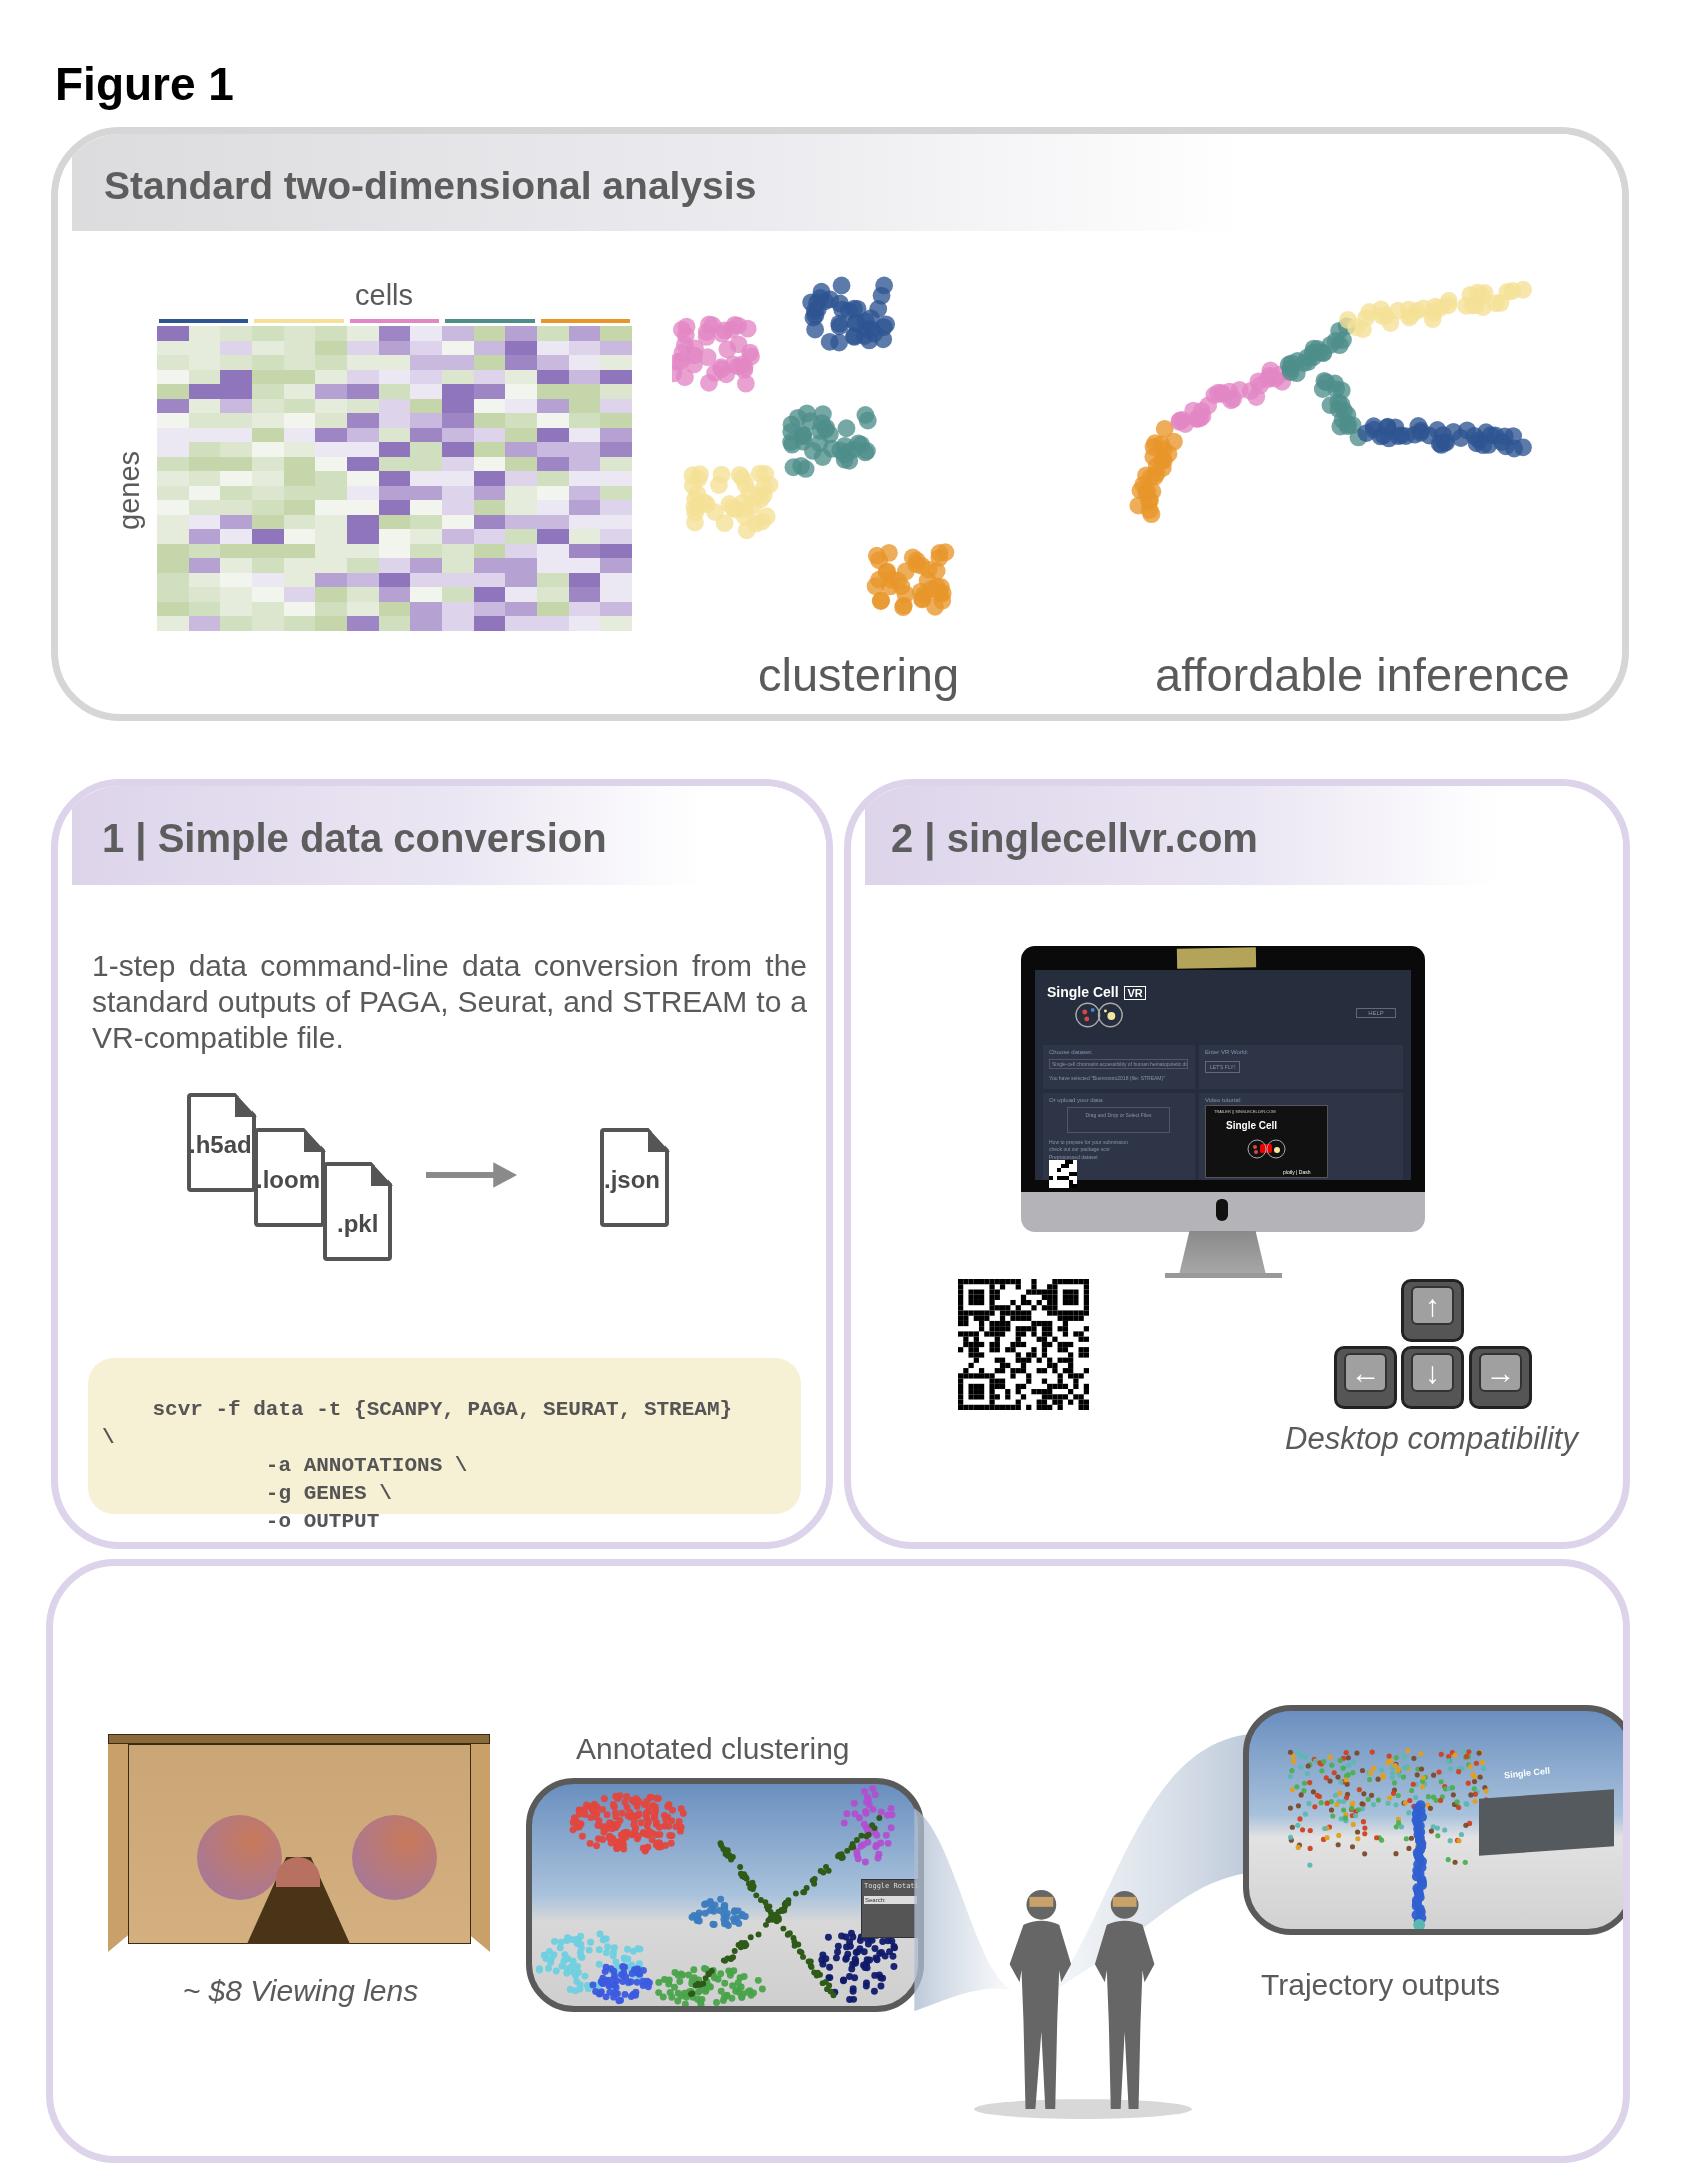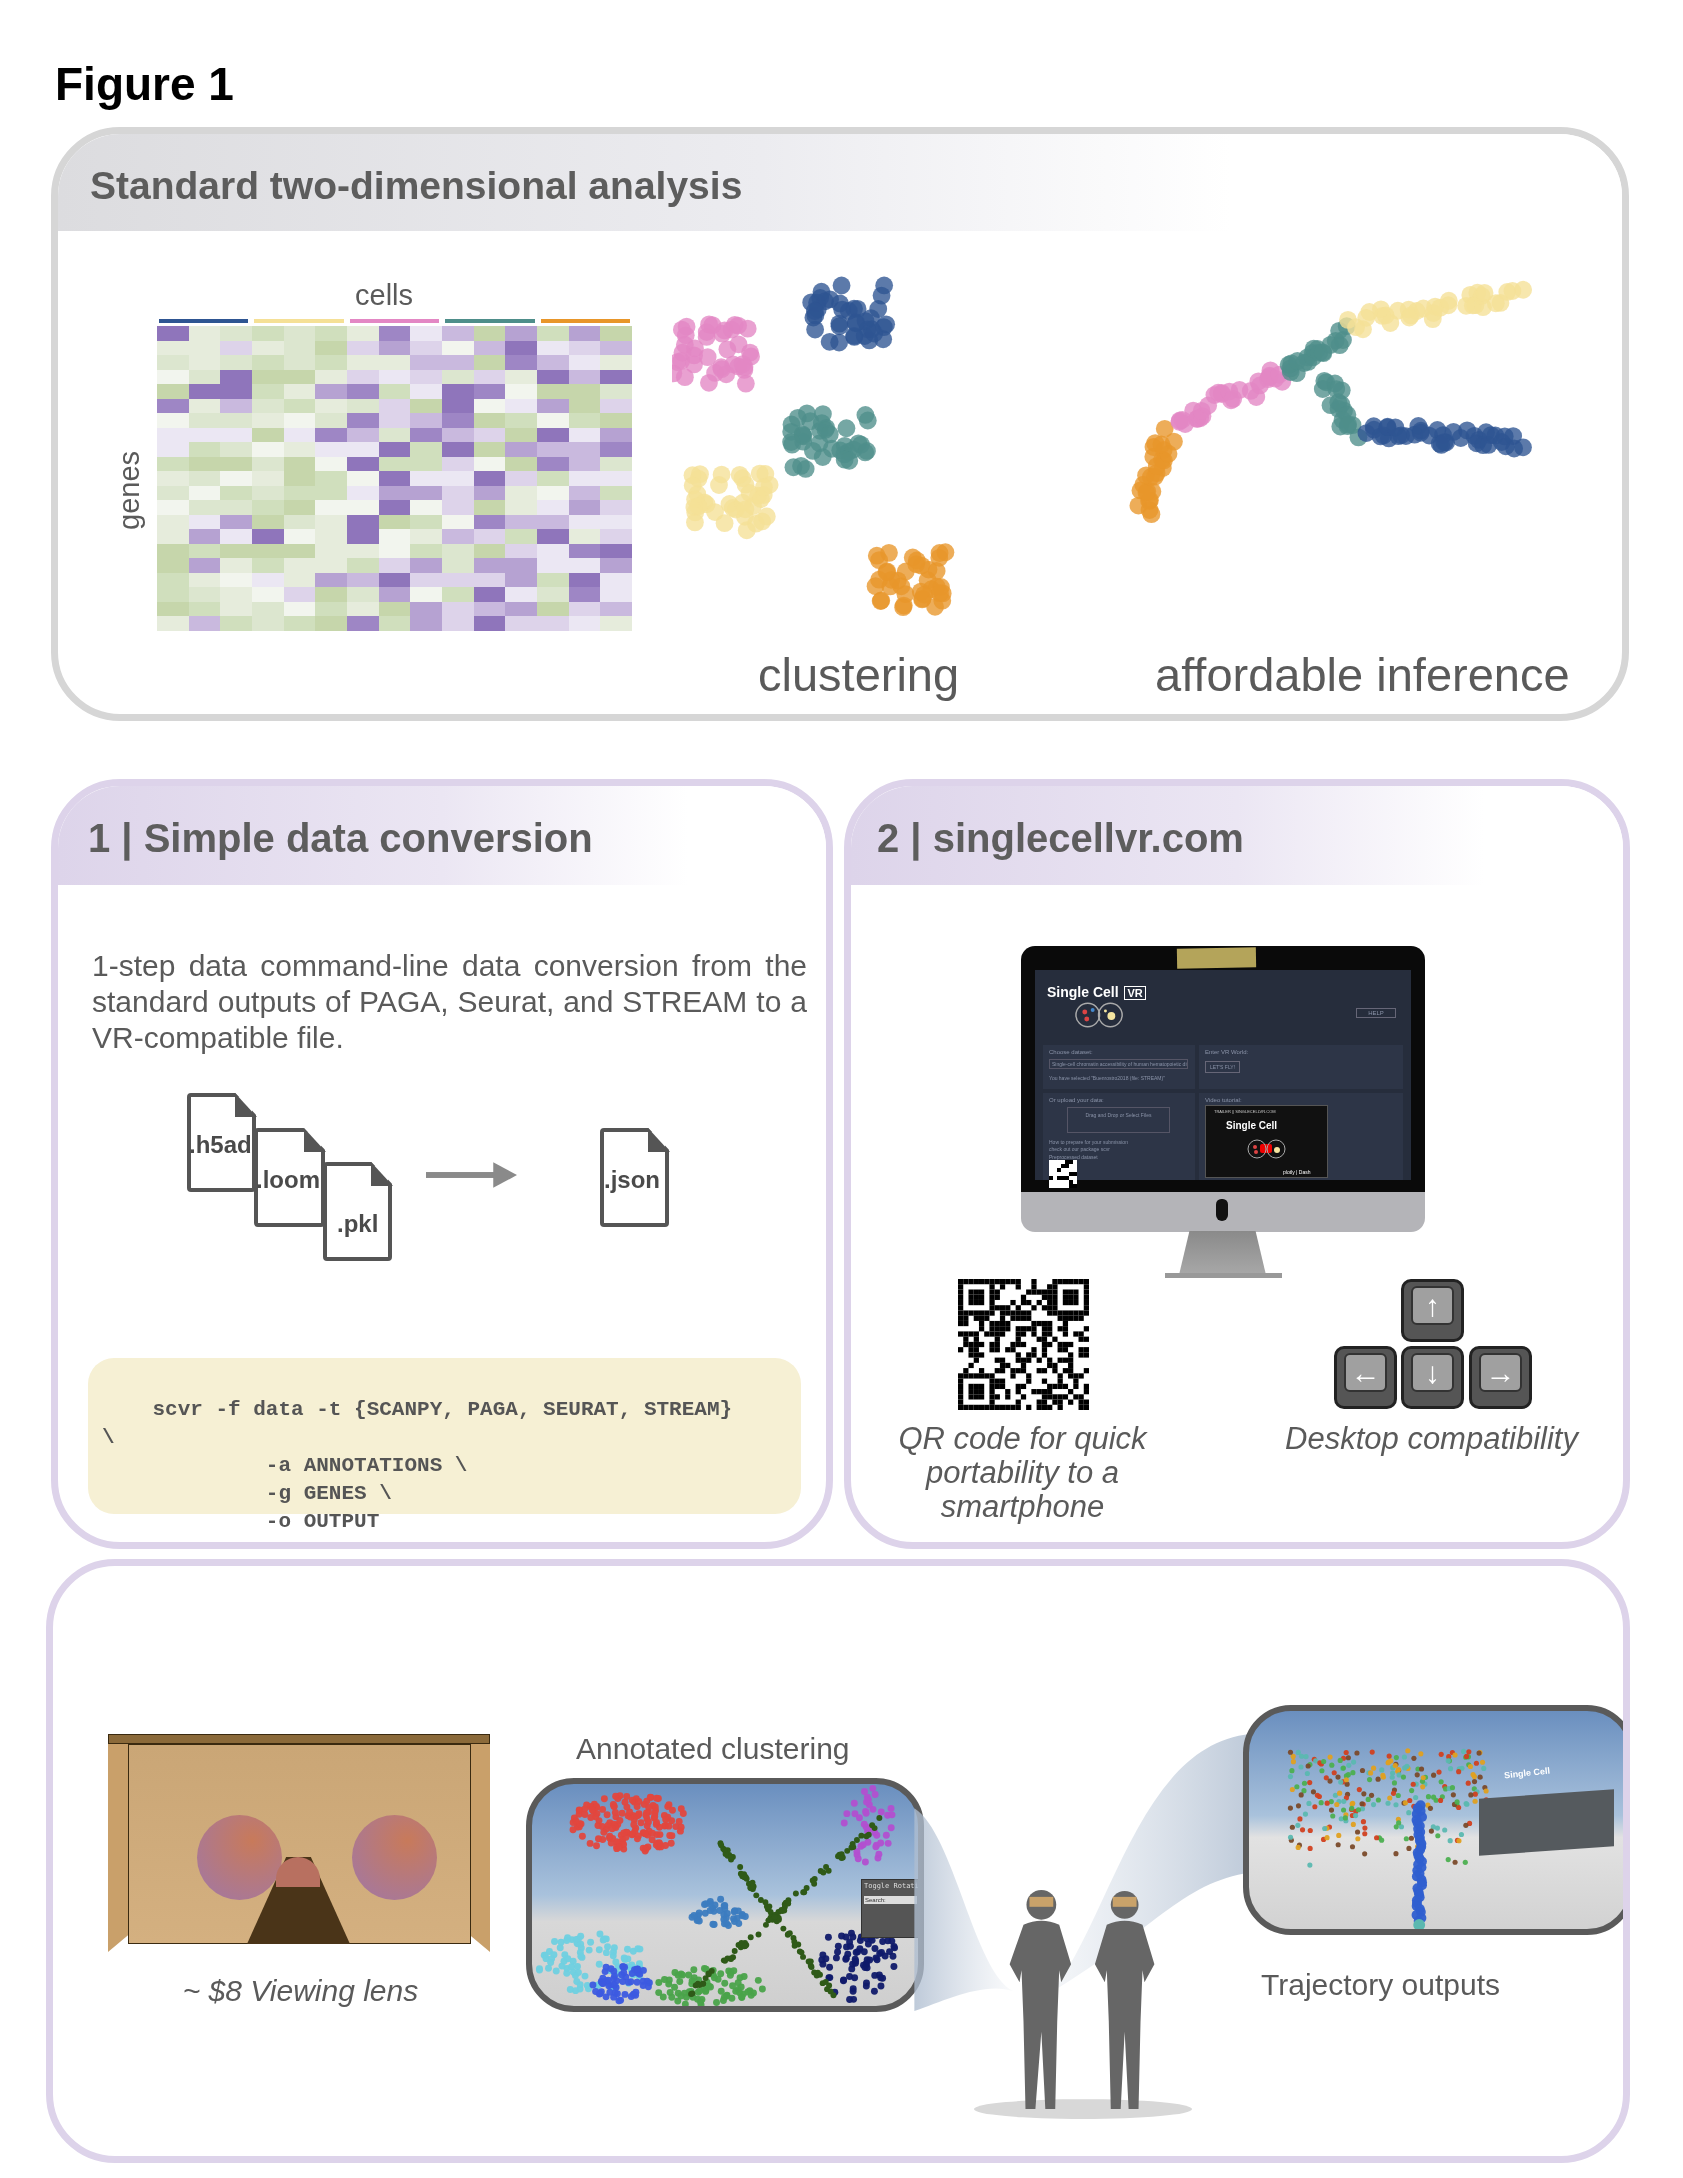--- a/index.html
+++ b/index.html
@@ -4,21 +4,21 @@
 <style>
   * { box-sizing: border-box; margin: 0; padding: 0; }
   html, body { width: 1683px; height: 2178px; background: #ffffff; overflow: hidden; }
   body { position: relative; font-family: "Liberation Sans", sans-serif; color: #5a5a5a; }
 
   .fig-title { position: absolute; left: 55px; top: 57px; font-size: 46px; font-weight: bold; color: #000; font-family: "Liberation Sans", sans-serif; }
 
   .panel { position: absolute; border-radius: 69px; background: #fff; overflow: hidden; }
   .panel.gray { border: 7px solid #d6d6d6; }
   .panel.purple { border: 7px solid #ddd3ea; margin-top: 38px; }
-  .panel-head { position: absolute; left: 0; top: 0; height: 99px; width: 100%; }
+  .panel-head { position: absolute; left: 14px; top: 0; height: 99px; width: 100%; }
   .panel.gray .panel-head { background: linear-gradient(90deg, #dcdcdf 0%, #ececf0 45%, #ffffff 75%); height: 97px; }
   .panel.purple .panel-head { background: linear-gradient(90deg, #ddd4ea 0%, #ebe6f3 50%, #ffffff 82%); }
   .panel-title { position: absolute; left: 30px; top: 28px; font-size: 40px; font-weight: bold; color: #5d5d5d; white-space: nowrap; }
 
   
   .heatmap { position: absolute; display: grid; grid-template-columns: repeat(15, 1fr); grid-template-rows: repeat(21, 1fr); }
   .heatmap div { width: 100%; height: 100%; }
   .cell-bars { position: absolute; display: flex; gap: 6px; }
   .cell-bars span { height: 4px; flex: 1; }
 
@@ -1207,21 +1207,20 @@
       <rect x="10" y="24" width="1" height="1" fill="#000"></rect>
       <rect x="11" y="24" width="1" height="1" fill="#000"></rect>
       <rect x="13" y="24" width="1" height="1" fill="#000"></rect>
       <rect x="15" y="24" width="1" height="1" fill="#000"></rect>
       <rect x="16" y="24" width="1" height="1" fill="#000"></rect>
       <rect x="17" y="24" width="1" height="1" fill="#000"></rect>
       <rect x="19" y="24" width="1" height="1" fill="#000"></rect>
       <rect x="23" y="24" width="1" height="1" fill="#000"></rect>
       <rect x="24" y="24" width="1" height="1" fill="#000"></rect>
     </svg>
-  <div class="label-it" style="left:38px; top:636px; width:267px;">QR code for quick portability to a smartphone</div>
 
   <div class="key" style="left:550px; top:493px;">
       <div class="key-top">↑</div>
     </div>
   <div class="key" style="left:483px; top:560px;">
       <div class="key-top">←</div>
     </div>
   <div class="key" style="left:550px; top:560px;">
       <div class="key-top">↓</div>
     </div>

